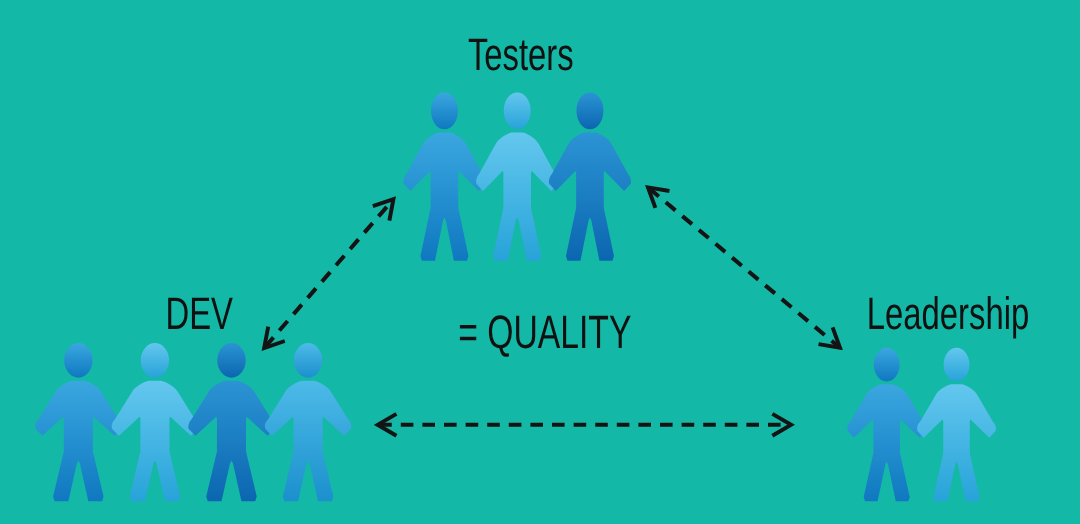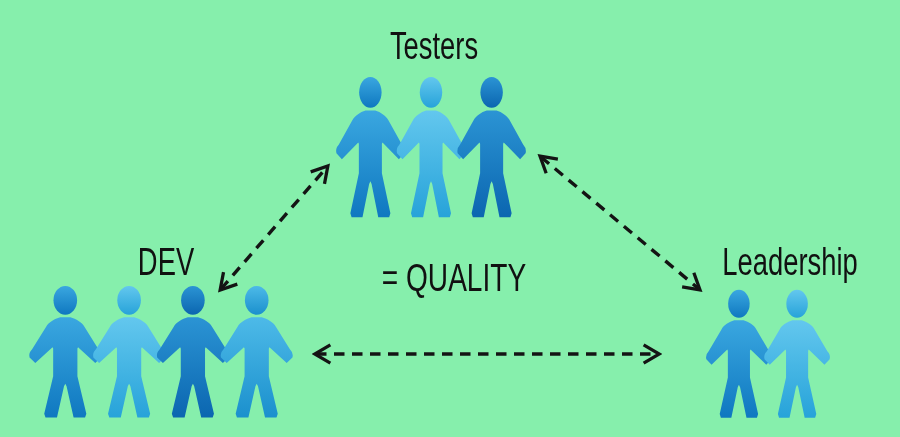--- a/index.html
+++ b/index.html
@@ -1,17 +1,17 @@
 <!DOCTYPE html>
 <html><head>
 <meta charset="utf-8">
 <style>
   html,body { margin:0; padding:0; background:#fff; }
   .canvas {
-    position:relative; width:900px; height:437px; background:#86efac;
+    position:relative; width:900px; height:437px; background:#14b8a6;
     overflow:hidden; font-family:"Liberation Sans", sans-serif;
   }
   .defs-svg { position:absolute; width:0; height:0; }
   .node-label {
     position:absolute; font-size:38px; line-height:1; color:#111111;
     white-space:nowrap; transform:translateX(-50%) scaleX(0.72);
     transform-origin:center top; letter-spacing:0;
   }
   .label-testers    { left:434px; top:27px;  }
   .label-dev        { left:166px; top:243px; }

